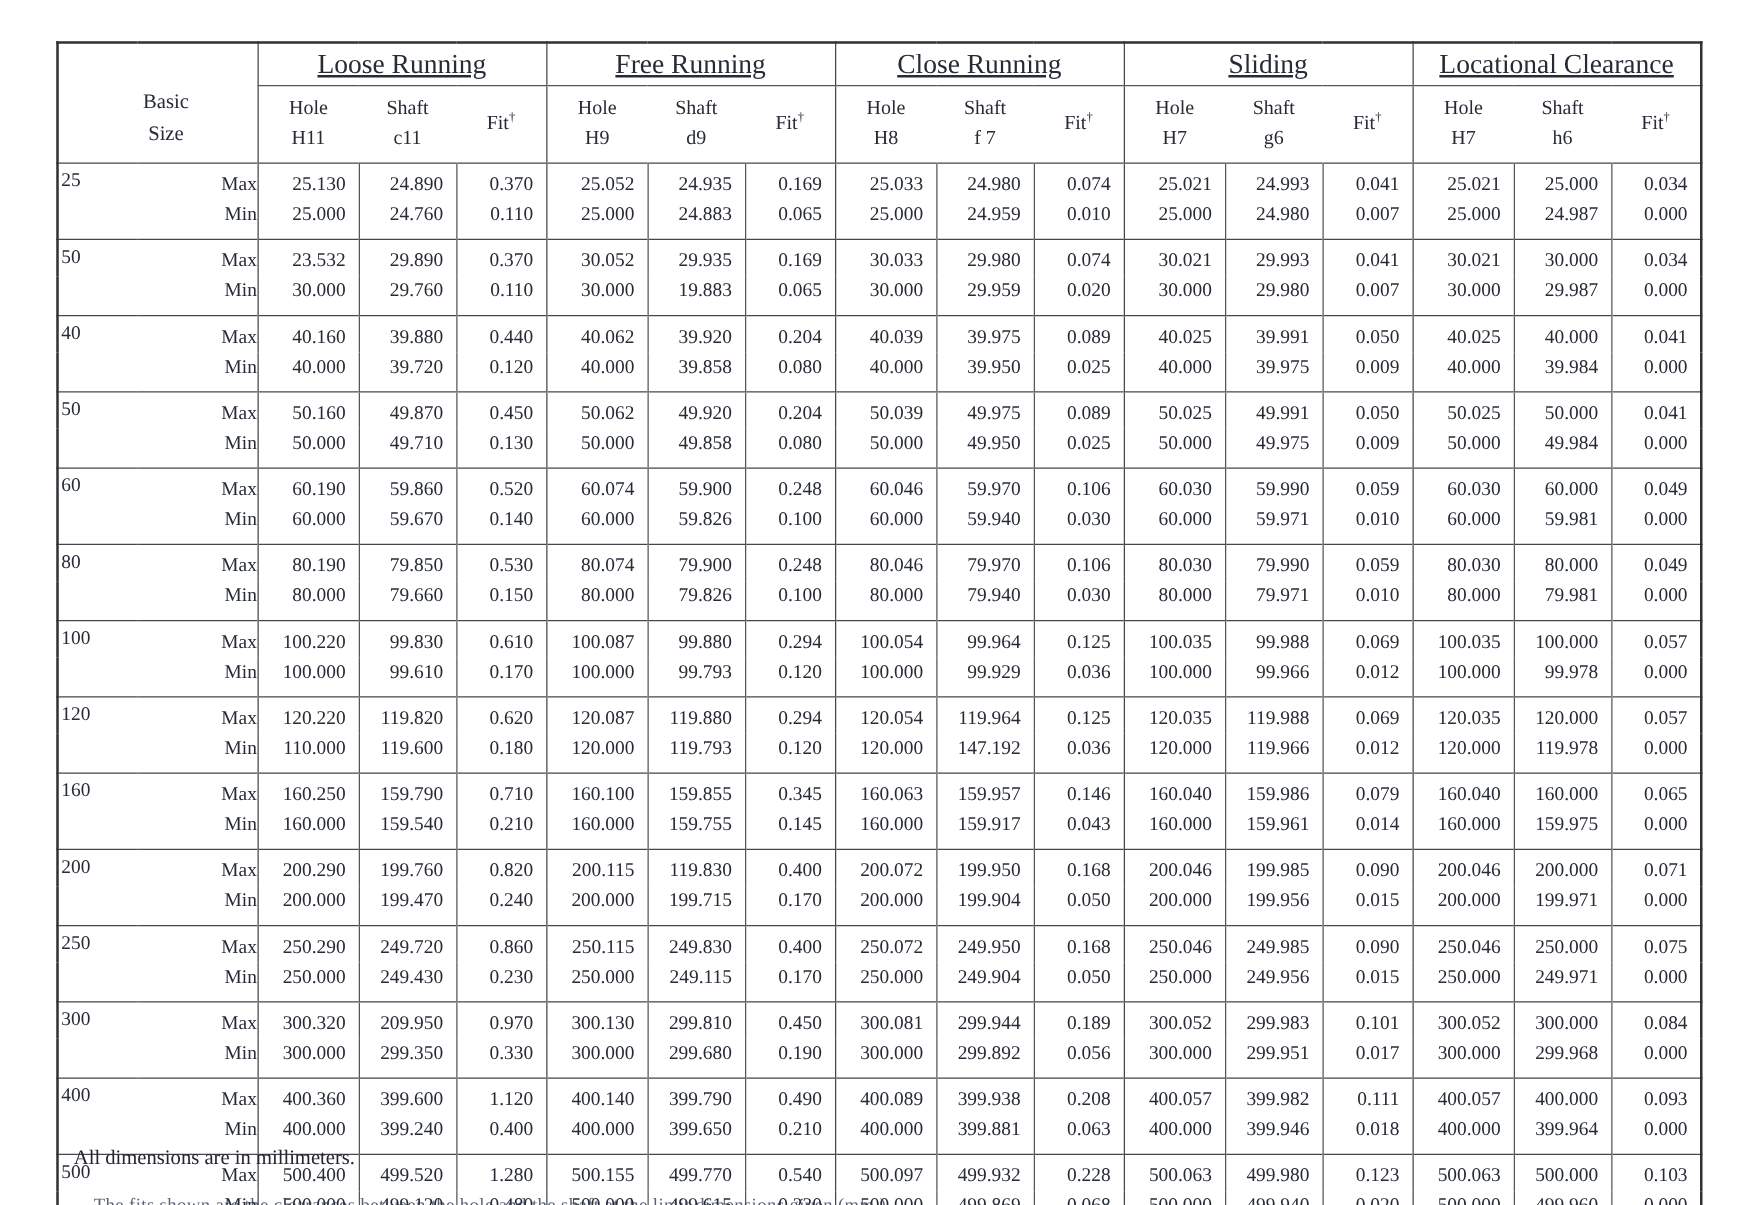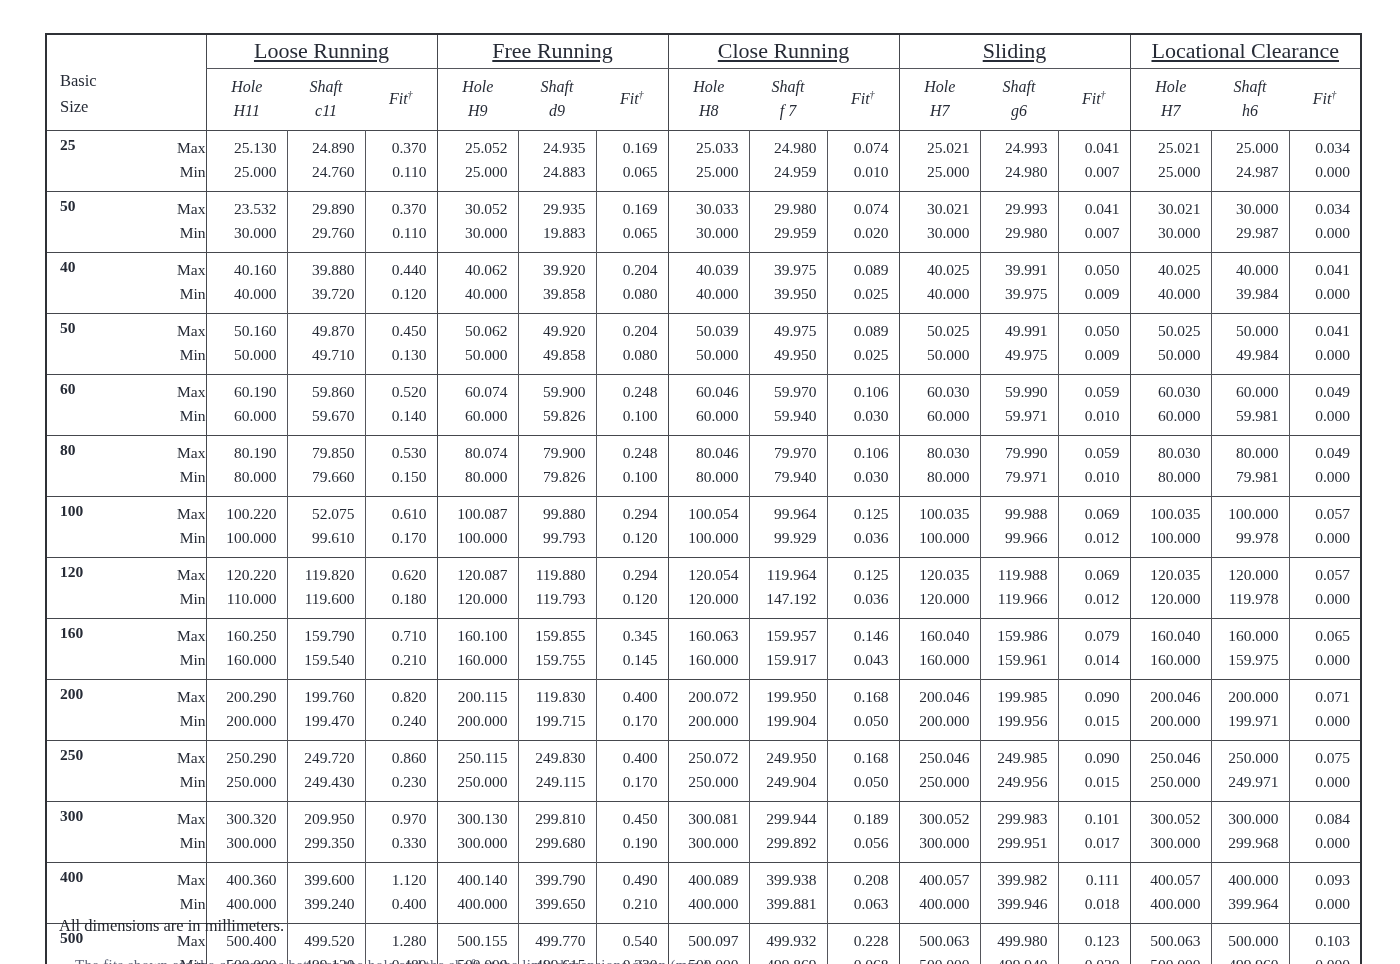--- a/index.html
+++ b/index.html
@@ -17,43 +17,43 @@
   col.c-size{width:64px;}
   col.c-label{width:96px;}
   col.c-hole{width:81px;}
   col.c-shaft{width:78px;}
   col.c-fit{width:72px;}
 
   th,td{font-weight:normal;padding:0;vertical-align:middle;}
 
   
   th.basic{
-    text-align:left;vertical-align:bottom;
+    text-align:center;vertical-align:bottom;
     padding:0 0 10px 13px;font-size:16.5px;line-height:1.55;
   }
   tr.group-row{height:34px;}
   th.grp{
     text-align:center;font-size:22px;
     border-left:1.4px solid #45474d;
     border-bottom:1px solid #55565c;
     text-decoration:underline;
   }
-  tr.sub-row{height:62px;font-style:italic;}
+  tr.sub-row{height:62px;}
   th.sub{text-align:center;font-size:16px;line-height:1.5;vertical-align:middle;}
   th.sub .code{font-size:16px;}
   th.gstart{border-left:1.4px solid #45474d;}
   sup.dag{font-size:10px;line-height:0;}
   thead{border-bottom:1.6px solid #3c3e43;}
 
   
   tbody tr.rmax{border-top:1.4px solid #45474d;}
   tbody tr.rmax td{height:24px;padding-top:5px;}
   tbody tr.rmin td{height:24px;padding-bottom:7px;}
   td.size{
-    text-align:left;padding-left:13px;font-size:15.5px;vertical-align:top;padding-top:5px;font-weight:bold;
+    text-align:left;padding-left:2px;font-size:15.5px;vertical-align:top;padding-top:5px;
   }
   td.rlabel{text-align:right;padding-left:22px;font-size:15.5px;}
   td.num{
     text-align:right;padding-right:10px;font-size:15.5px;
     border-left:1px solid #55565c;
   }
   td.num.gstart{border-left:1.4px solid #45474d;}
 
   
   .note{
@@ -379,21 +379,21 @@
           <td class="num">79.971</td>
           <td class="num">0.010</td>
           <td class="num gstart">80.000</td>
           <td class="num">79.981</td>
           <td class="num">0.000</td>
         </tr>
         <tr class="rmax">
           <td class="size" rowspan="2">100</td>
           <td class="rlabel">Max</td>
           <td class="num gstart">100.220</td>
-          <td class="num">52.075</td>
+          <td class="num">99.830</td>
           <td class="num">0.610</td>
           <td class="num gstart">100.087</td>
           <td class="num">99.880</td>
           <td class="num">0.294</td>
           <td class="num gstart">100.054</td>
           <td class="num">99.964</td>
           <td class="num">0.125</td>
           <td class="num gstart">100.035</td>
           <td class="num">99.988</td>
           <td class="num">0.069</td>

